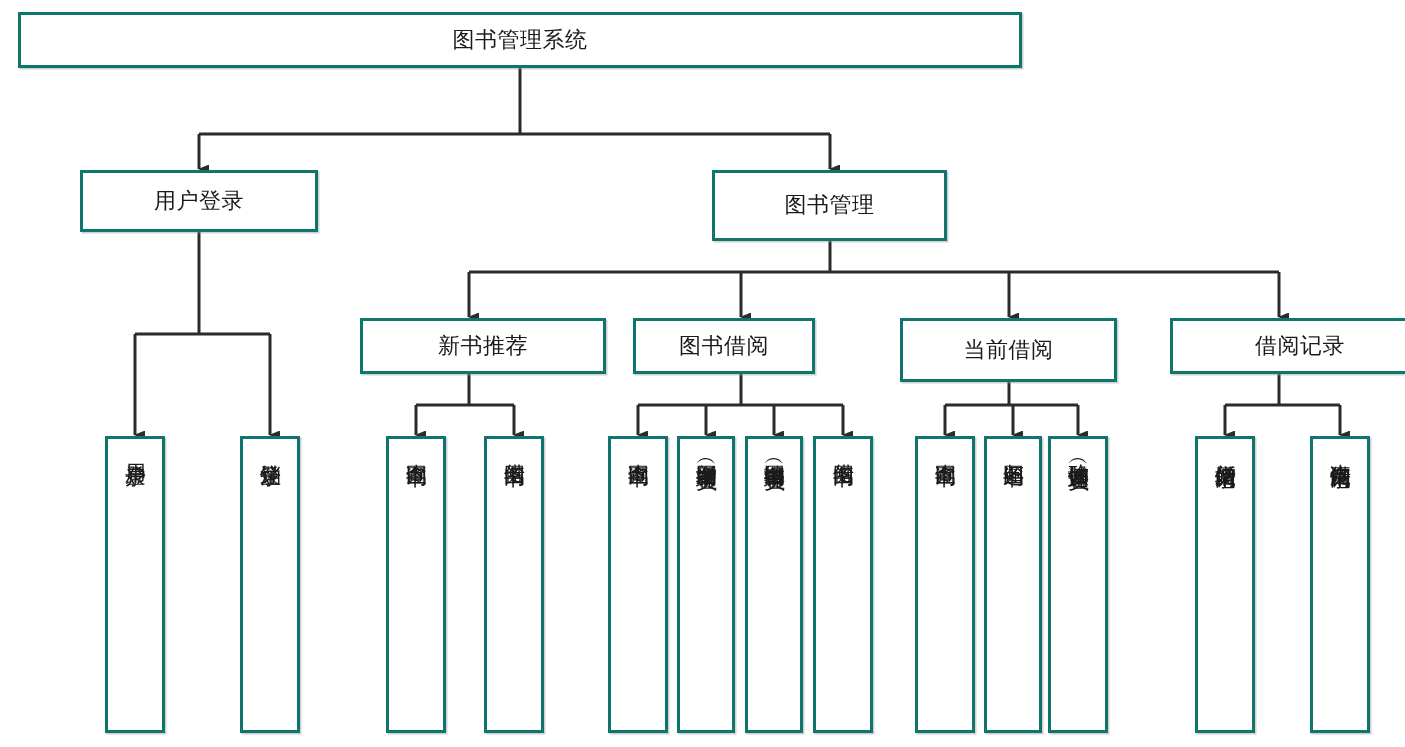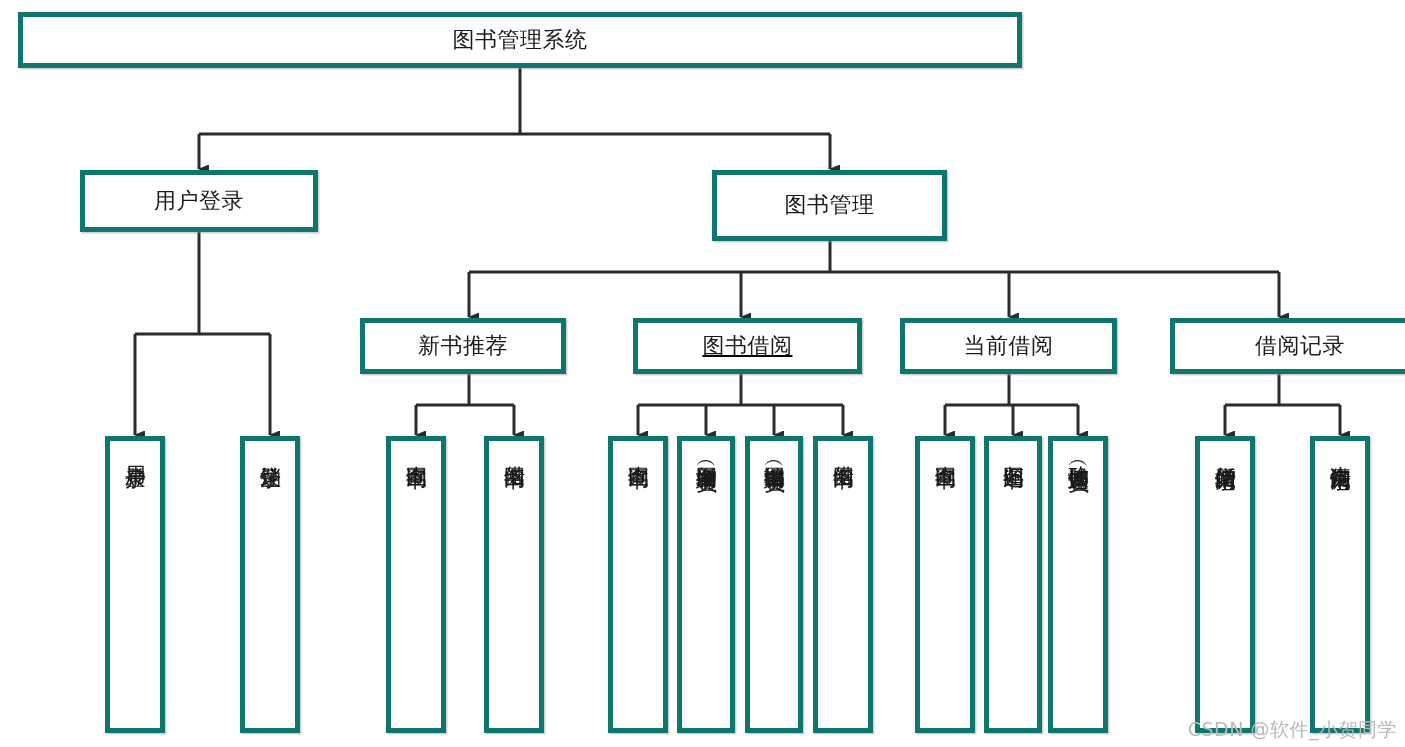--- a/index.html
+++ b/index.html
@@ -15,21 +15,21 @@
     position: relative;
   }
   #diagram-root {
     position: relative;
     width: 1405px;
     height: 747px;
   }
   .node-box {
     position: absolute;
     box-sizing: border-box;
-    border: 5px solid #0f766e;
+    border: 3px solid #0f766e;
     background: #ffffff;
     display: flex;
     align-items: center;
     justify-content: center;
     box-shadow: 1.5px 1.5px 0 rgba(150,150,150,0.45);
   }
   .node-label-h {
     font-size: 22px;
     color: #1a1a1a;
     letter-spacing: 0.5px;
@@ -120,27 +120,27 @@
   <div id="nodes-layer">
       <div class="node-box" style="left: 18px; top: 12px; width: 1004px; height: 56px;">
         <span class="node-label-h">图书管理系统</span>
       </div>
       <div class="node-box" style="left: 80px; top: 170px; width: 238px; height: 62px;">
         <span class="node-label-h">用户登录</span>
       </div>
       <div class="node-box" style="left: 712px; top: 170px; width: 235px; height: 71px;">
         <span class="node-label-h">图书管理</span>
       </div>
-      <div class="node-box" style="left: 360px; top: 318px; width: 206px; height: 56px;">
+      <div class="node-box" style="left: 360px; top: 318px; width: 246px; height: 56px;">
         <span class="node-label-h">新书推荐</span>
       </div>
-      <div class="node-box" style="left: 633px; top: 318px; width: 229px; height: 56px; text-decoration: underline;">
+      <div class="node-box" style="left: 633px; top: 318px; width: 182px; height: 56px;">
         <span class="node-label-h">图书借阅</span>
       </div>
-      <div class="node-box" style="left: 900px; top: 318px; width: 217px; height: 56px; text-align: right;">
+      <div class="node-box" style="left: 900px; top: 318px; width: 217px; height: 64px; text-align: right;">
         <span class="node-label-h">当前借阅</span>
       </div>
       <div class="node-box" style="left: 1170px; top: 318px; width: 260px; height: 56px;">
         <span class="node-label-h">借阅记录</span>
       </div>
       <div class="node-box vertical" style="left: 105px; top: 436px; width: 60px; height: 297px;">
         <span class="node-label-v">用户登录</span>
       </div>
       <div class="node-box vertical" style="left: 240px; top: 436px; width: 60px; height: 297px;">
         <span class="node-label-v">注销登录</span>
@@ -173,14 +173,13 @@
         <span class="node-label-v">确认归还（管理员）</span>
       </div>
       <div class="node-box vertical" style="left: 1195px; top: 436px; width: 60px; height: 297px;">
         <span class="node-label-v">新增借阅记录</span>
       </div>
       <div class="node-box vertical" style="left: 1310px; top: 436px; width: 60px; height: 297px;">
         <span class="node-label-v">查询借阅记录</span>
       </div>
     </div>
 
-  <div id="watermark">CSDN @软件_小贺同学</div>
 </div>
 
 </body></html>

